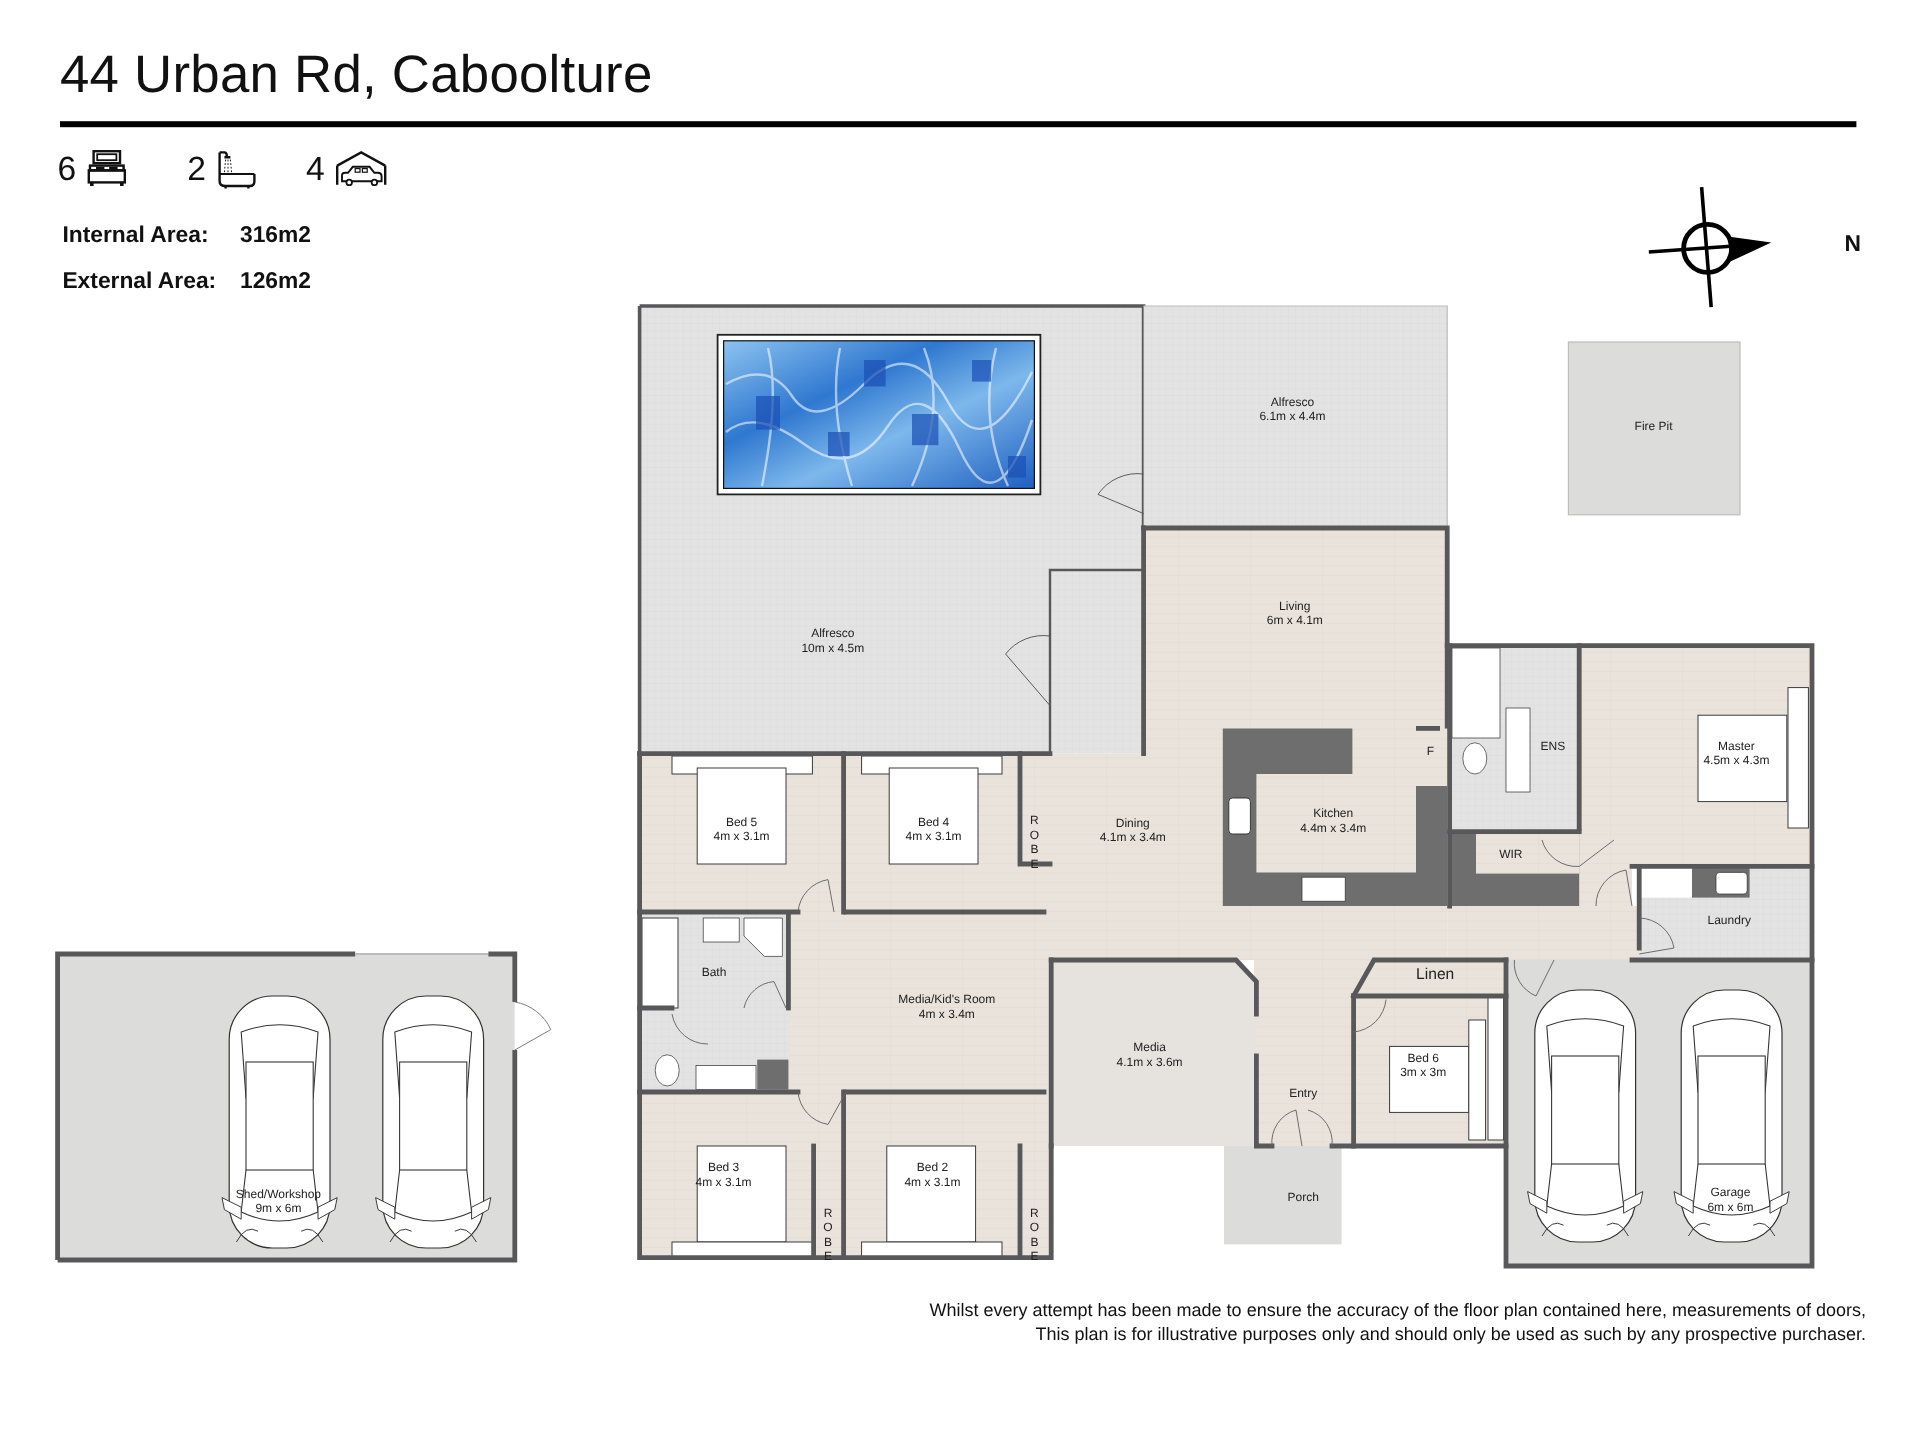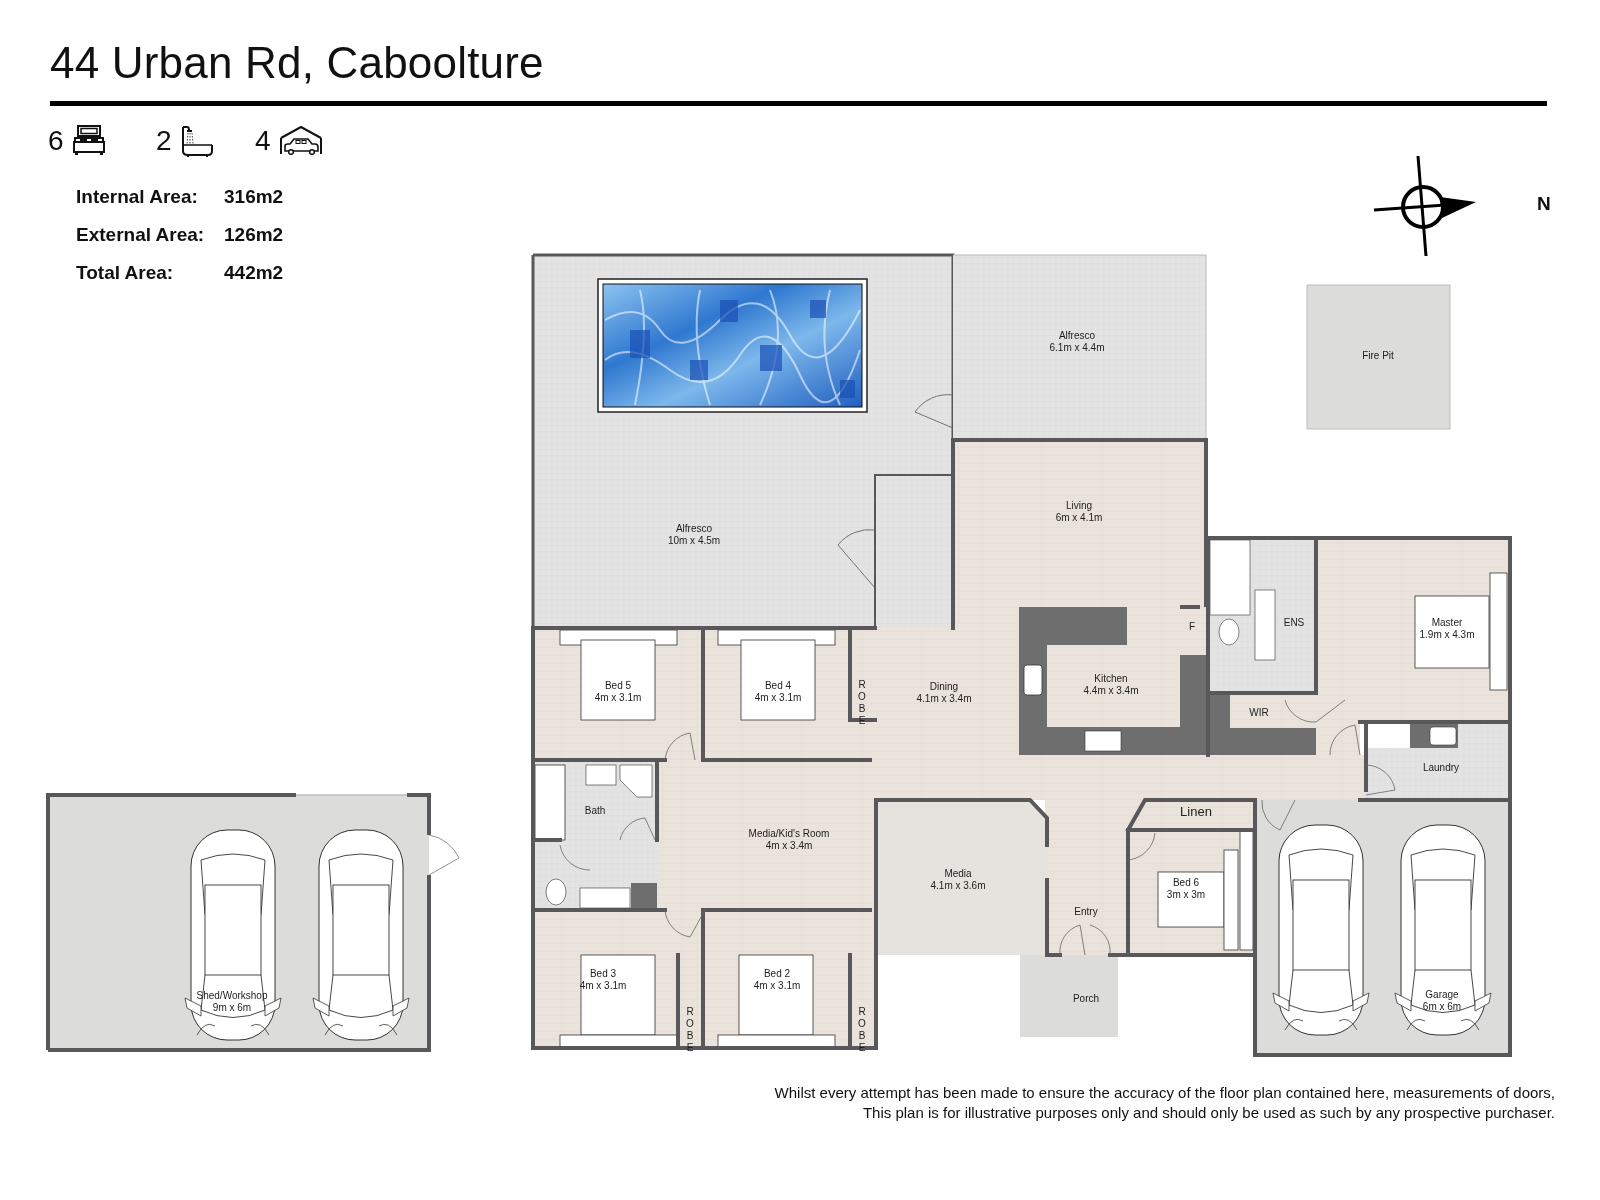--- a/index.html
+++ b/index.html
@@ -3,21 +3,21 @@
 <meta charset="utf-8">
 <style>
   html,body{margin:0;padding:0;background:#fff;}
   body{width:1600px;height:1200px;position:relative;overflow:hidden;font-family:"Liberation Sans",sans-serif;color:#111;}
   .title{position:absolute;left:50px;top:38px;font-size:44px;font-weight:400;letter-spacing:0.2px;}
   .title-rule{position:absolute;left:50px;top:101px;width:1497px;height:5px;background:#000;}
   .feat{position:absolute;top:124px;display:flex;align-items:center;gap:8px;font-size:28px;}
   .feat svg{display:block}
   .areas{position:absolute;left:52px;top:178px;font-size:19px;}
   .area-row{display:flex;height:38px;align-items:center;}
-  .area-label{width:148px;font-weight:700;margin-left:24px;}
+  .area-label{width:148px;font-weight:700;}
   .area-val{font-weight:700;text-align:right;}
   .plan{position:absolute;left:0;top:0;width:1600px;height:1200px;}
   .room-label{position:absolute;font-size:10px;text-align:center;line-height:12px;color:#222;transform:translate(-50%,-50%);white-space:nowrap;}
   .room-label.big{font-size:13px;}
   .robe{position:absolute;font-size:10px;line-height:12px;width:10px;text-align:center;word-break:break-all;color:#222;margin-top:28px;}
   .compass-n{position:absolute;left:1537px;top:193px;font-size:19px;font-weight:700;}
   .disclaimer{position:absolute;right:45px;top:1113px;width:920px;text-align:right;font-size:15px;line-height:20px;color:#111;}
 </style>
 </head>
 <body>
@@ -62,24 +62,20 @@
 </div>
 
 <div class="areas">
   <div class="area-row">
     <span class="area-label">Internal Area:</span>
     <span class="area-val">316m2</span>
   </div>
   <div class="area-row">
     <span class="area-label">External Area:</span>
     <span class="area-val">126m2</span>
-  </div>
-  <div class="area-row">
-    <span class="area-label">Total Area:</span>
-    <span class="area-val">442m2</span>
   </div>
 </div>
 
 <svg class="plan" width="1600" height="1200" viewBox="0 0 1600 1200">
   <defs>
     <pattern id="tile" width="6" height="6" patternUnits="userSpaceOnUse">
       <rect width="6" height="6" fill="#e3e3e3"></rect>
       <path d="M6 0 V6 H0" fill="none" stroke="#d8d8d8" stroke-width="0.5"></path>
     </pattern>
     <pattern id="wood" width="60" height="8" patternUnits="userSpaceOnUse">
@@ -278,21 +274,21 @@
     <div>F</div>
   </div>
 <div class="room-label" style="left:1294px;top:623px">
     <div>ENS</div>
   </div>
 <div class="room-label" style="left:1259px;top:713px">
     <div>WIR</div>
   </div>
 <div class="room-label" style="left:1447px;top:629px">
     <div>Master</div>
-    <div>1.9m x 4.3m</div>
+    <div>4.5m x 4.3m</div>
   </div>
 <div class="room-label" style="left:1441px;top:768px">
     <div>Laundry</div>
   </div>
 <div class="room-label" style="left:618px;top:692px">
     <div>Bed 5</div>
     <div>4m x 3.1m</div>
   </div>
 <div class="room-label" style="left:778px;top:692px">
     <div>Bed 4</div>

